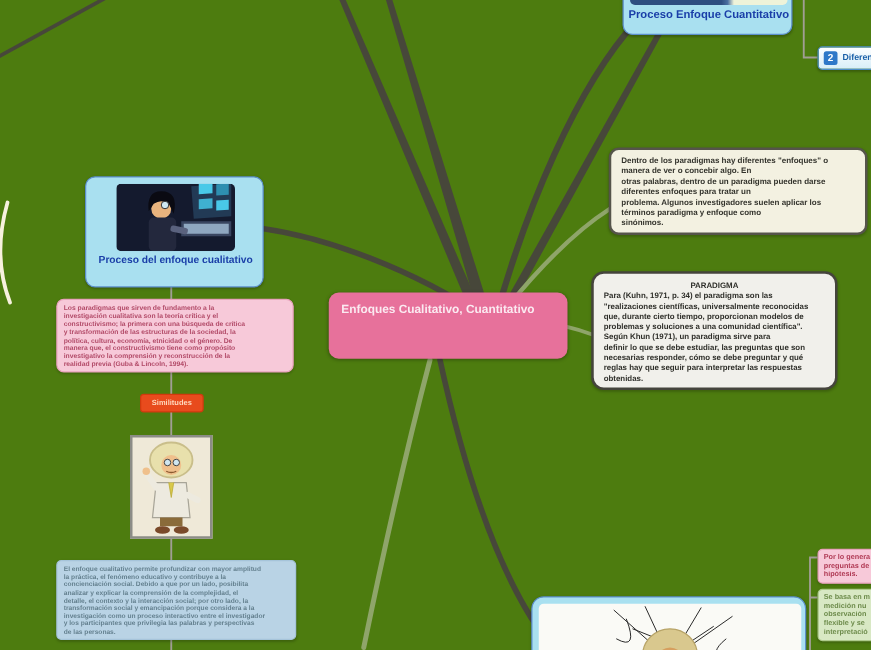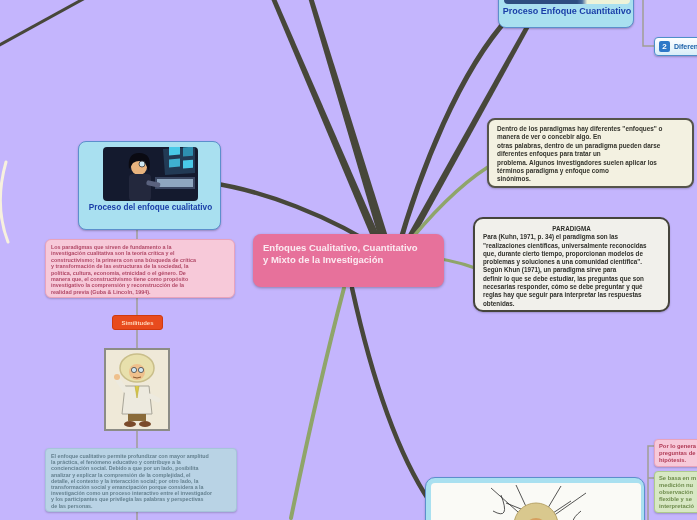--- a/index.html
+++ b/index.html
@@ -1,30 +1,30 @@
 <!DOCTYPE html>
 <html><head>
 <meta charset="utf-8">
 <style>
   html,body{margin:0;padding:0;background:#EDE5D0;}
   #canvas{
     position:relative;width:697px;height:520px;overflow:hidden;
-    background:#c4b5fd;font-family:"Liberation Sans",sans-serif;
+    background:#4d7c0f;font-family:"Liberation Sans",sans-serif;
   }
   #lines{position:absolute;left:0;top:0;z-index:1;pointer-events:none;}
   .abs{position:absolute;box-sizing:border-box;}
   .node{z-index:3;border-radius:8px;box-shadow:0 1px 2px rgba(0,0,0,.25);}
   .bluenode{background:#A9E0F0;border:1.5px solid #5C8FCC;}
   .nodelabel{font-weight:bold;color:#1A3EA8;text-align:center;}
   .note{z-index:2;font-weight:bold;box-shadow:0 1px 2px rgba(0,0,0,.2);}
   .note .ln{white-space:nowrap;overflow:hidden;}
   .central{
     z-index:4;background:#E7719B;border-radius:8px;color:#FBEAF1;
     font-weight:bold;font-size:9.5px;line-height:12.3px;
-    padding:8px 10px;box-shadow:0 1px 3px rgba(0,0,0,.3);
+    padding:8px 10px;box-shadow:0 1px 3px rgba(0,0,0,.3);margin-left:10px;
   }
   .imgbox{overflow:hidden;border-radius:4px;}
 </style>
 </head>
 <body>
 
 <div id="canvas">
 
   <svg id="lines" width="697" height="520">
 
@@ -81,25 +81,24 @@
         <div class="ln">definir lo que se debe estudiar, las preguntas que son</div>
         <div class="ln">necesarias responder, cómo se debe preguntar y qué</div>
         <div class="ln">reglas hay que seguir para interpretar las respuestas</div>
         <div class="ln">obtenidas.</div>
       </div>
   </div>
 
   <div class="abs central" style="left:253px;top:234px;width:191px;height:53px;">
     <div>
         <div class="ln">Enfoques Cualitativo, Cuantitativo</div>
-        <div class="ln">y Mixto de la Investigación</div>
-      </div>
-  </div>
-
-  <div class="abs node bluenode" style="left:78px;top:141px;width:143px;height:89px;text-decoration:underline;">
+      </div>
+  </div>
+
+  <div class="abs node bluenode" style="left:68px;top:141px;width:143px;height:89px;text-decoration:underline;">
     <div class="abs imgbox" style="left:24px;top:5px;width:95px;height:54px;">
       <svg width="95" height="54" viewBox="0 0 95 54">
         <rect width="95" height="54" fill="#141A2E"></rect>
         <polygon points="60,2 92,0 92,26 62,28" fill="#223A55"></polygon>
         <rect x="66" y="4" width="11" height="9" fill="#49C9E8" transform="skewY(-4)"></rect>
         <rect x="80" y="6" width="10" height="9" fill="#2E8FB0" transform="skewY(-4)"></rect>
         <rect x="66" y="17" width="11" height="8" fill="#3FB0D0" transform="skewY(-4)"></rect>
         <rect x="80" y="19" width="10" height="8" fill="#49C9E8" transform="skewY(-4)"></rect>
         <rect x="52" y="30" width="40" height="12" fill="#3A4661"></rect>
         <rect x="54" y="32" width="36" height="8" fill="#8FA7C0"></rect>

